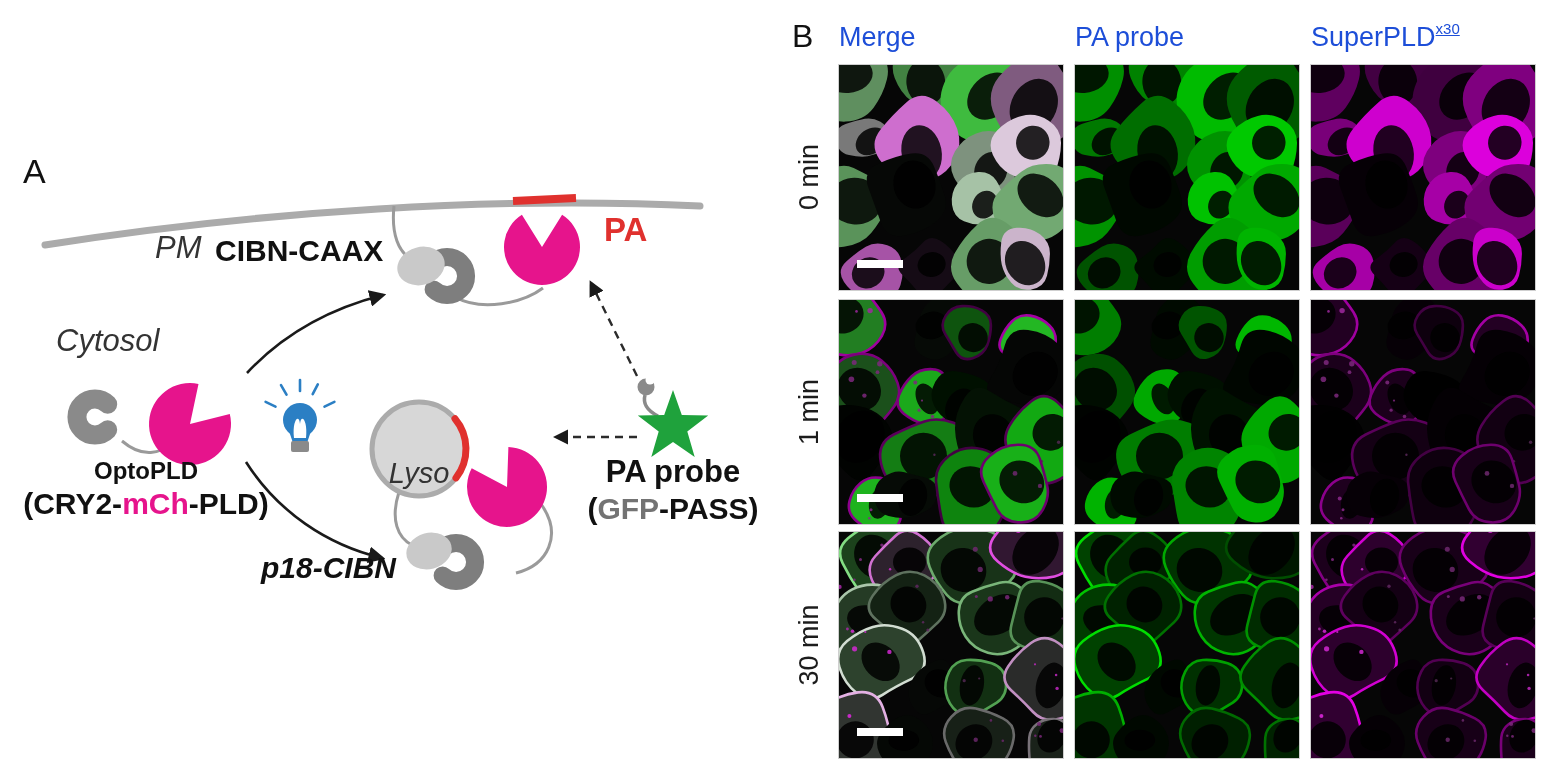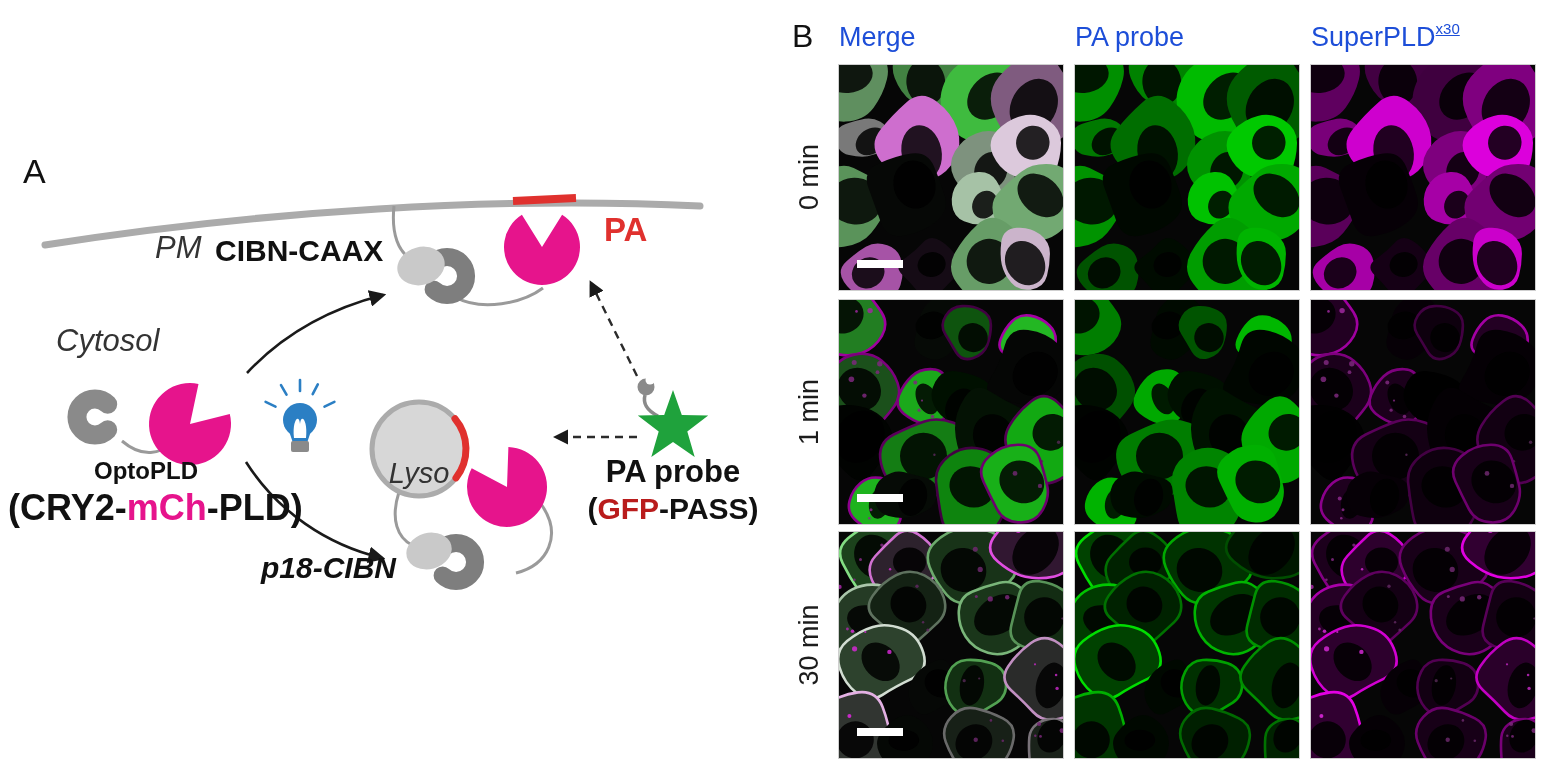--- a/index.html
+++ b/index.html
@@ -5,21 +5,21 @@
   html,body{margin:0;padding:0;background:#ffffff;}
   #fig{position:relative;width:1560px;height:779px;background:#fff;overflow:hidden;
        font-family:"Liberation Sans", sans-serif;color:#1a1a1a;}
   .abs{position:absolute;}
   .lbl{position:absolute;white-space:nowrap;}
   .panel-letter{font-size:34px;color:#111;}
   .ital{font-style:italic;color:#333;}
   .bold{font-weight:bold;color:#111;}
   .red-text{color:#E0312E;}
   .magenta-text{color:#E6148C;}
-  .green-text{color:#b91c1c;}
+  .green-text{color:#737373;}
   .center{text-align:center;}
   .col-header{position:absolute;top:22px;width:224px;text-align:left;font-size:27px;color:#1d4ed8;}
   .col-header sup{font-size:15px;position:relative;top:-2px;text-decoration:underline;}
   .row-label{position:absolute;width:140px;height:32px;text-align:center;font-size:27px;color:#1c1c1c;
              transform:rotate(-90deg);}
   .micro{position:absolute;outline:1px solid #cfcfcf;background:#060606;}
   .micro svg{display:block;}
 </style>
 </head>
 <body>
@@ -93,21 +93,21 @@
     </svg>
 
     <div class="lbl panel-letter" style="left:23px;top:152px;">A</div>
     <div class="lbl ital" style="left:134px;top:230px;font-size:31px;margin-left:21px;">PM</div>
     <div class="lbl bold" style="left:215px;top:234px;font-size:30px;text-align:right;">CIBN-CAAX</div>
     <div class="lbl bold red-text" style="left:604px;top:211px;font-size:33px;text-align:center;">PA</div>
     <div class="lbl ital" style="left:56px;top:323px;font-size:31px;">Cytosol</div>
 
     <div class="lbl center" style="left:8px;top:457px;width:276px;">
       <div class="bold" style="font-size:24px;">OptoPLD</div>
-      <div class="bold" style="font-size:36px;margin-top:2px;"><span>(CRY2-</span><span class="magenta-text">mCh</span><span>-PLD)</span></div>
+      <div class="bold" style="font-size:30px;margin-top:2px;"><span>(CRY2-</span><span class="magenta-text">mCh</span><span>-PLD)</span></div>
     </div>
 
     <div class="lbl bold" style="left:261px;top:551px;font-size:30px;font-style:italic;">p18-CIBN</div>
     <div class="lbl ital center" style="left:369px;top:432px;width:100px;font-size:29px;margin-top:25px;">Lyso</div>
 
     <div class="lbl center" style="left:566px;top:454px;width:214px;">
       <div class="bold" style="font-size:31px;">PA probe</div>
       <div class="bold" style="font-size:30px;margin-top:2px;"><span>(</span><span class="green-text">GFP</span><span>-PASS)</span></div>
     </div>
   </div>

